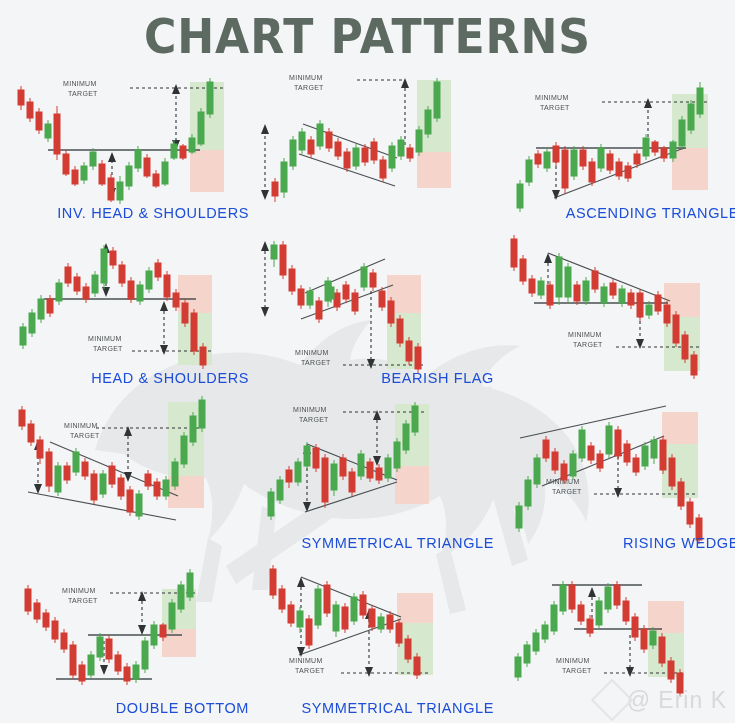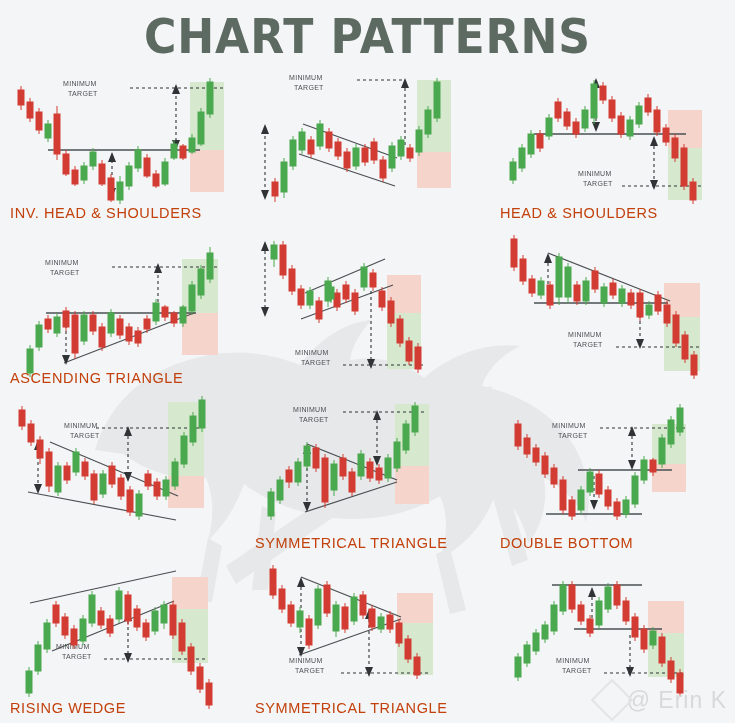--- a/index.html
+++ b/index.html
@@ -45,25 +45,25 @@
   
   .grid{
     position:absolute;top:62px;left:0;width:735px;height:660px;
     display:grid;
     grid-template-columns:repeat(3,245px);
     grid-template-rows:repeat(4,165px);
   }
   .cell{position:relative;}
   .cell svg{position:absolute;left:0;top:0;}
   .cell .label{
-    position:absolute;left:10px;bottom:6px;width:245px;
-    text-align:left;
+    position:absolute;left:4px;bottom:6px;width:245px;
+    text-align:right;
     font-size:14.5px;
     letter-spacing:0.6px;
-    color:#c2410c;
+    color:#1d4ed8;
     font-family:"Liberation Sans",sans-serif;
   }
   .tgt{font-size:7px;fill:#4a4f52;letter-spacing:0.3px;font-family:"Liberation Sans",sans-serif;}
 </style>
 </head>
 <body>
 
 <div id="root">
 
   <svg class="watermark" viewBox="0 0 735 560">
@@ -219,20 +219,88 @@
               <rect x="153" y="78" width="6" height="16"></rect>
             <line x1="174" y1="64" x2="174" y2="94"></line>
               <rect x="171" y="68" width="6" height="22"></rect>
             <line x1="183" y1="44" x2="183" y2="76"></line>
               <rect x="180" y="48" width="6" height="24"></rect>
             <line x1="192" y1="16" x2="192" y2="60"></line>
               <rect x="189" y="20" width="6" height="36"></rect>
           </g>
         </g>
       </svg>
+    </div>
+
+    <div class="cell">
+      <svg width="245" height="165" viewBox="0 0 245 165">
+        <rect x="182" y="32" width="36" height="54" fill="#d6e9cf"></rect>
+        <rect x="182" y="86" width="36" height="42" fill="#f5d5cb"></rect>
+        <line x1="46" y1="86" x2="196" y2="86" stroke="#4a4f52" stroke-width="1.3"></line>
+        <line x1="64" y1="136" x2="194" y2="86" stroke="#4a4f52" stroke-width="1.2"></line>
+        <g stroke="#2f3335" stroke-width="1.1" fill="none" stroke-dasharray="3,3">
+          <line x1="66" y1="92" x2="66" y2="130"></line>
+          <line x1="158" y1="42" x2="158" y2="82"></line>
+          <line x1="112" y1="40" x2="158" y2="40"></line>
+          <line x1="160" y1="40" x2="218" y2="40"></line>
+        </g>
+        <polygon points="66,138 62,128 70,128" fill="#2f3335"></polygon>
+        <polygon points="158,36 154,46 162,46" fill="#2f3335"></polygon>
+        <text class="tgt" x="45" y="38">MINIMUM</text>
+        <text class="tgt" x="50" y="48">TARGET</text>
+        <g stroke-width="1">
+          <g stroke="#d23c33" fill="#d23c33">
+            <line x1="48" y1="88" x2="48" y2="106"></line>
+              <rect x="45" y="92" width="6" height="10"></rect>
+            <line x1="66" y1="80" x2="66" y2="104"></line>
+              <rect x="63" y="84" width="6" height="16"></rect>
+            <line x1="75" y1="84" x2="75" y2="132"></line>
+              <rect x="72" y="88" width="6" height="38"></rect>
+            <line x1="93" y1="84" x2="93" y2="108"></line>
+              <rect x="90" y="88" width="6" height="16"></rect>
+            <line x1="102" y1="96" x2="102" y2="124"></line>
+              <rect x="99" y="100" width="6" height="20"></rect>
+            <line x1="120" y1="88" x2="120" y2="112"></line>
+              <rect x="117" y="92" width="6" height="16"></rect>
+            <line x1="129" y1="96" x2="129" y2="118"></line>
+              <rect x="126" y="100" width="6" height="14"></rect>
+            <line x1="138" y1="100" x2="138" y2="120"></line>
+              <rect x="135" y="104" width="6" height="12"></rect>
+            <line x1="147" y1="88" x2="147" y2="106"></line>
+              <rect x="144" y="92" width="6" height="10"></rect>
+            <line x1="165" y1="78" x2="165" y2="94"></line>
+              <rect x="162" y="80" width="6" height="10"></rect>
+            <line x1="174" y1="84" x2="174" y2="100"></line>
+              <rect x="171" y="86" width="6" height="10"></rect>
+          </g>
+          <g stroke="#4aa84f" fill="#4aa84f">
+            <line x1="30" y1="118" x2="30" y2="150"></line>
+              <rect x="27" y="122" width="6" height="24"></rect>
+            <line x1="39" y1="94" x2="39" y2="124"></line>
+              <rect x="36" y="98" width="6" height="22"></rect>
+            <line x1="57" y1="86" x2="57" y2="110"></line>
+              <rect x="54" y="90" width="6" height="16"></rect>
+            <line x1="84" y1="84" x2="84" y2="118"></line>
+              <rect x="81" y="88" width="6" height="26"></rect>
+            <line x1="111" y1="82" x2="111" y2="110"></line>
+              <rect x="108" y="86" width="6" height="20"></rect>
+            <line x1="156" y1="72" x2="156" y2="98"></line>
+              <rect x="153" y="76" width="6" height="18"></rect>
+            <line x1="183" y1="78" x2="183" y2="100"></line>
+              <rect x="180" y="80" width="6" height="16"></rect>
+            <line x1="192" y1="54" x2="192" y2="88"></line>
+              <rect x="189" y="58" width="6" height="26"></rect>
+            <line x1="201" y1="38" x2="201" y2="72"></line>
+              <rect x="198" y="42" width="6" height="26"></rect>
+            <line x1="210" y1="20" x2="210" y2="56"></line>
+              <rect x="207" y="26" width="6" height="26"></rect>
+          </g>
+        </g>
+      </svg>
+      <div class="label">ASCENDING TRIANGLE</div>
     </div>
 
     <div class="cell">
       <svg width="245" height="165" viewBox="0 0 245 165">
         <rect x="178" y="48" width="34" height="38" fill="#f5d5cb"></rect>
         <rect x="178" y="86" width="34" height="52" fill="#d6e9cf"></rect>
         <line x1="44" y1="72" x2="196" y2="72" stroke="#4a4f52" stroke-width="1.3"></line>
         <g stroke="#2f3335" stroke-width="1.1" fill="none" stroke-dasharray="3,3">
           <line x1="106" y1="20" x2="106" y2="62"></line>
           <line x1="164" y1="78" x2="164" y2="122"></line>
@@ -292,88 +360,20 @@
             <line x1="149" y1="40" x2="149" y2="66"></line>
               <rect x="146" y="44" width="6" height="18"></rect>
           </g>
         </g>
       </svg>
       <div class="label">HEAD &amp; SHOULDERS</div>
     </div>
 
     <div class="cell">
       <svg width="245" height="165" viewBox="0 0 245 165">
-        <rect x="182" y="32" width="36" height="54" fill="#d6e9cf"></rect>
-        <rect x="182" y="86" width="36" height="42" fill="#f5d5cb"></rect>
-        <line x1="46" y1="86" x2="196" y2="86" stroke="#4a4f52" stroke-width="1.3"></line>
-        <line x1="64" y1="136" x2="194" y2="86" stroke="#4a4f52" stroke-width="1.2"></line>
-        <g stroke="#2f3335" stroke-width="1.1" fill="none" stroke-dasharray="3,3">
-          <line x1="66" y1="92" x2="66" y2="130"></line>
-          <line x1="158" y1="42" x2="158" y2="82"></line>
-          <line x1="112" y1="40" x2="158" y2="40"></line>
-          <line x1="160" y1="40" x2="218" y2="40"></line>
-        </g>
-        <polygon points="66,138 62,128 70,128" fill="#2f3335"></polygon>
-        <polygon points="158,36 154,46 162,46" fill="#2f3335"></polygon>
-        <text class="tgt" x="45" y="38">MINIMUM</text>
-        <text class="tgt" x="50" y="48">TARGET</text>
-        <g stroke-width="1">
-          <g stroke="#d23c33" fill="#d23c33">
-            <line x1="48" y1="88" x2="48" y2="106"></line>
-              <rect x="45" y="92" width="6" height="10"></rect>
-            <line x1="66" y1="80" x2="66" y2="104"></line>
-              <rect x="63" y="84" width="6" height="16"></rect>
-            <line x1="75" y1="84" x2="75" y2="132"></line>
-              <rect x="72" y="88" width="6" height="38"></rect>
-            <line x1="93" y1="84" x2="93" y2="108"></line>
-              <rect x="90" y="88" width="6" height="16"></rect>
-            <line x1="102" y1="96" x2="102" y2="124"></line>
-              <rect x="99" y="100" width="6" height="20"></rect>
-            <line x1="120" y1="88" x2="120" y2="112"></line>
-              <rect x="117" y="92" width="6" height="16"></rect>
-            <line x1="129" y1="96" x2="129" y2="118"></line>
-              <rect x="126" y="100" width="6" height="14"></rect>
-            <line x1="138" y1="100" x2="138" y2="120"></line>
-              <rect x="135" y="104" width="6" height="12"></rect>
-            <line x1="147" y1="88" x2="147" y2="106"></line>
-              <rect x="144" y="92" width="6" height="10"></rect>
-            <line x1="165" y1="78" x2="165" y2="94"></line>
-              <rect x="162" y="80" width="6" height="10"></rect>
-            <line x1="174" y1="84" x2="174" y2="100"></line>
-              <rect x="171" y="86" width="6" height="10"></rect>
-          </g>
-          <g stroke="#4aa84f" fill="#4aa84f">
-            <line x1="30" y1="118" x2="30" y2="150"></line>
-              <rect x="27" y="122" width="6" height="24"></rect>
-            <line x1="39" y1="94" x2="39" y2="124"></line>
-              <rect x="36" y="98" width="6" height="22"></rect>
-            <line x1="57" y1="86" x2="57" y2="110"></line>
-              <rect x="54" y="90" width="6" height="16"></rect>
-            <line x1="84" y1="84" x2="84" y2="118"></line>
-              <rect x="81" y="88" width="6" height="26"></rect>
-            <line x1="111" y1="82" x2="111" y2="110"></line>
-              <rect x="108" y="86" width="6" height="20"></rect>
-            <line x1="156" y1="72" x2="156" y2="98"></line>
-              <rect x="153" y="76" width="6" height="18"></rect>
-            <line x1="183" y1="78" x2="183" y2="100"></line>
-              <rect x="180" y="80" width="6" height="16"></rect>
-            <line x1="192" y1="54" x2="192" y2="88"></line>
-              <rect x="189" y="58" width="6" height="26"></rect>
-            <line x1="201" y1="38" x2="201" y2="72"></line>
-              <rect x="198" y="42" width="6" height="26"></rect>
-            <line x1="210" y1="20" x2="210" y2="56"></line>
-              <rect x="207" y="26" width="6" height="26"></rect>
-          </g>
-        </g>
-      </svg>
-      <div class="label">ASCENDING TRIANGLE</div>
-    </div>
-
-    <div class="cell">
-      <svg width="245" height="165" viewBox="0 0 245 165">
         <rect x="142" y="48" width="34" height="38" fill="#f5d5cb"></rect>
         <rect x="142" y="86" width="34" height="56" fill="#d6e9cf"></rect>
         <g stroke="#4a4f52" stroke-width="1.2" fill="none">
           <line x1="60" y1="66" x2="140" y2="32"></line>
           <line x1="56" y1="92" x2="148" y2="58"></line>
         </g>
         <g stroke="#2f3335" stroke-width="1.1" fill="none" stroke-dasharray="3,3">
           <line x1="20" y1="18" x2="20" y2="84"></line>
           <line x1="126" y1="64" x2="126" y2="136"></line>
           <line x1="98" y1="138" x2="126" y2="138"></line>
@@ -420,20 +420,21 @@
               <rect x="62" y="64" width="6" height="14"></rect>
             <line x1="83" y1="50" x2="83" y2="80"></line>
               <rect x="80" y="54" width="6" height="20"></rect>
             <line x1="119" y1="36" x2="119" y2="64"></line>
               <rect x="116" y="40" width="6" height="20"></rect>
             <line x1="86" y1="56" x2="86" y2="76"></line>
               <rect x="83" y="60" width="6" height="12"></rect>
           </g>
         </g>
       </svg>
+      <div class="label">BEARISH FLAG</div>
     </div>
 
     <div class="cell">
       <svg width="245" height="165" viewBox="0 0 245 165">
         <rect x="174" y="56" width="36" height="34" fill="#f5d5cb"></rect>
         <rect x="174" y="90" width="36" height="54" fill="#d6e9cf"></rect>
         <line x1="44" y1="76" x2="178" y2="76" stroke="#4a4f52" stroke-width="1.3"></line>
         <line x1="58" y1="26" x2="180" y2="74" stroke="#4a4f52" stroke-width="1.2"></line>
         <g stroke="#2f3335" stroke-width="1.1" fill="none" stroke-dasharray="3,3">
           <line x1="58" y1="30" x2="58" y2="70"></line>
@@ -626,85 +627,20 @@
             <line x1="170" y1="10" x2="170" y2="44"></line>
               <rect x="167" y="14" width="6" height="26"></rect>
           </g>
         </g>
       </svg>
       <div class="label">SYMMETRICAL TRIANGLE</div>
     </div>
 
     <div class="cell">
       <svg width="245" height="165" viewBox="0 0 245 165">
-        <rect x="162" y="32" width="34" height="40" fill="#d6e9cf"></rect>
-        <rect x="162" y="72" width="34" height="28" fill="#f5d5cb"></rect>
-        <line x1="88" y1="78" x2="182" y2="78" stroke="#4a4f52" stroke-width="1.3"></line>
-        <line x1="56" y1="122" x2="152" y2="122" stroke="#4a4f52" stroke-width="1.3"></line>
-        <g stroke="#2f3335" stroke-width="1.1" fill="none" stroke-dasharray="3,3">
-          <line x1="104" y1="84" x2="104" y2="112"></line>
-          <line x1="142" y1="38" x2="142" y2="74"></line>
-          <line x1="110" y1="36" x2="142" y2="36"></line>
-          <line x1="144" y1="36" x2="196" y2="36"></line>
-        </g>
-        <polygon points="104,118 100,108 108,108" fill="#2f3335"></polygon>
-        <polygon points="142,34 138,44 146,44" fill="#2f3335"></polygon>
-        <polygon points="142,78 138,68 146,68" fill="#2f3335"></polygon>
-        <text class="tgt" x="62" y="36">MINIMUM</text>
-        <text class="tgt" x="68" y="46">TARGET</text>
-        <g stroke-width="1">
-          <g stroke="#d23c33" fill="#d23c33">
-            <line x1="28" y1="28" x2="28" y2="58"></line>
-              <rect x="25" y="32" width="6" height="22"></rect>
-            <line x1="37" y1="42" x2="37" y2="66"></line>
-              <rect x="34" y="46" width="6" height="16"></rect>
-            <line x1="46" y1="52" x2="46" y2="74"></line>
-              <rect x="43" y="56" width="6" height="14"></rect>
-            <line x1="55" y1="60" x2="55" y2="86"></line>
-              <rect x="52" y="64" width="6" height="18"></rect>
-            <line x1="64" y1="72" x2="64" y2="96"></line>
-              <rect x="61" y="76" width="6" height="16"></rect>
-            <line x1="73" y1="84" x2="73" y2="122"></line>
-              <rect x="70" y="88" width="6" height="30"></rect>
-            <line x1="82" y1="104" x2="82" y2="128"></line>
-              <rect x="79" y="108" width="6" height="16"></rect>
-            <line x1="109" y1="78" x2="109" y2="106"></line>
-              <rect x="106" y="82" width="6" height="20"></rect>
-            <line x1="118" y1="94" x2="118" y2="118"></line>
-              <rect x="115" y="98" width="6" height="16"></rect>
-            <line x1="127" y1="106" x2="127" y2="128"></line>
-              <rect x="124" y="110" width="6" height="14"></rect>
-            <line x1="163" y1="66" x2="163" y2="84"></line>
-              <rect x="160" y="68" width="6" height="12"></rect>
-          </g>
-          <g stroke="#4aa84f" fill="#4aa84f">
-            <line x1="91" y1="94" x2="91" y2="122"></line>
-              <rect x="88" y="98" width="6" height="20"></rect>
-            <line x1="100" y1="76" x2="100" y2="104"></line>
-              <rect x="97" y="80" width="6" height="20"></rect>
-            <line x1="136" y1="104" x2="136" y2="126"></line>
-              <rect x="133" y="108" width="6" height="14"></rect>
-            <line x1="145" y1="80" x2="145" y2="116"></line>
-              <rect x="142" y="84" width="6" height="28"></rect>
-            <line x1="154" y1="64" x2="154" y2="92"></line>
-              <rect x="151" y="68" width="6" height="20"></rect>
-            <line x1="172" y1="42" x2="172" y2="76"></line>
-              <rect x="169" y="46" width="6" height="26"></rect>
-            <line x1="181" y1="24" x2="181" y2="56"></line>
-              <rect x="178" y="28" width="6" height="24"></rect>
-            <line x1="190" y1="12" x2="190" y2="44"></line>
-              <rect x="187" y="16" width="6" height="24"></rect>
-          </g>
-        </g>
-      </svg>
-      <div class="label">DOUBLE BOTTOM</div>
-    </div>
-
-    <div class="cell">
-      <svg width="245" height="165" viewBox="0 0 245 165">
         <rect x="172" y="20" width="36" height="32" fill="#f5d5cb"></rect>
         <rect x="172" y="52" width="36" height="54" fill="#d6e9cf"></rect>
         <g stroke="#4a4f52" stroke-width="1.2" fill="none">
           <line x1="30" y1="46" x2="176" y2="14"></line>
           <line x1="52" y1="94" x2="174" y2="44"></line>
         </g>
         <g stroke="#2f3335" stroke-width="1.1" fill="none" stroke-dasharray="3,3">
           <line x1="128" y1="58" x2="128" y2="100"></line>
           <line x1="104" y1="102" x2="128" y2="102"></line>
           <line x1="130" y1="102" x2="206" y2="102"></line>
@@ -760,20 +696,85 @@
             <line x1="164" y1="44" x2="164" y2="72"></line>
               <rect x="161" y="48" width="6" height="18"></rect>
           </g>
         </g>
       </svg>
       <div class="label">RISING WEDGE</div>
     </div>
 
     <div class="cell">
       <svg width="245" height="165" viewBox="0 0 245 165">
+        <rect x="162" y="32" width="34" height="40" fill="#d6e9cf"></rect>
+        <rect x="162" y="72" width="34" height="28" fill="#f5d5cb"></rect>
+        <line x1="88" y1="78" x2="182" y2="78" stroke="#4a4f52" stroke-width="1.3"></line>
+        <line x1="56" y1="122" x2="152" y2="122" stroke="#4a4f52" stroke-width="1.3"></line>
+        <g stroke="#2f3335" stroke-width="1.1" fill="none" stroke-dasharray="3,3">
+          <line x1="104" y1="84" x2="104" y2="112"></line>
+          <line x1="142" y1="38" x2="142" y2="74"></line>
+          <line x1="110" y1="36" x2="142" y2="36"></line>
+          <line x1="144" y1="36" x2="196" y2="36"></line>
+        </g>
+        <polygon points="104,118 100,108 108,108" fill="#2f3335"></polygon>
+        <polygon points="142,34 138,44 146,44" fill="#2f3335"></polygon>
+        <polygon points="142,78 138,68 146,68" fill="#2f3335"></polygon>
+        <text class="tgt" x="62" y="36">MINIMUM</text>
+        <text class="tgt" x="68" y="46">TARGET</text>
+        <g stroke-width="1">
+          <g stroke="#d23c33" fill="#d23c33">
+            <line x1="28" y1="28" x2="28" y2="58"></line>
+              <rect x="25" y="32" width="6" height="22"></rect>
+            <line x1="37" y1="42" x2="37" y2="66"></line>
+              <rect x="34" y="46" width="6" height="16"></rect>
+            <line x1="46" y1="52" x2="46" y2="74"></line>
+              <rect x="43" y="56" width="6" height="14"></rect>
+            <line x1="55" y1="60" x2="55" y2="86"></line>
+              <rect x="52" y="64" width="6" height="18"></rect>
+            <line x1="64" y1="72" x2="64" y2="96"></line>
+              <rect x="61" y="76" width="6" height="16"></rect>
+            <line x1="73" y1="84" x2="73" y2="122"></line>
+              <rect x="70" y="88" width="6" height="30"></rect>
+            <line x1="82" y1="104" x2="82" y2="128"></line>
+              <rect x="79" y="108" width="6" height="16"></rect>
+            <line x1="109" y1="78" x2="109" y2="106"></line>
+              <rect x="106" y="82" width="6" height="20"></rect>
+            <line x1="118" y1="94" x2="118" y2="118"></line>
+              <rect x="115" y="98" width="6" height="16"></rect>
+            <line x1="127" y1="106" x2="127" y2="128"></line>
+              <rect x="124" y="110" width="6" height="14"></rect>
+            <line x1="163" y1="66" x2="163" y2="84"></line>
+              <rect x="160" y="68" width="6" height="12"></rect>
+          </g>
+          <g stroke="#4aa84f" fill="#4aa84f">
+            <line x1="91" y1="94" x2="91" y2="122"></line>
+              <rect x="88" y="98" width="6" height="20"></rect>
+            <line x1="100" y1="76" x2="100" y2="104"></line>
+              <rect x="97" y="80" width="6" height="20"></rect>
+            <line x1="136" y1="104" x2="136" y2="126"></line>
+              <rect x="133" y="108" width="6" height="14"></rect>
+            <line x1="145" y1="80" x2="145" y2="116"></line>
+              <rect x="142" y="84" width="6" height="28"></rect>
+            <line x1="154" y1="64" x2="154" y2="92"></line>
+              <rect x="151" y="68" width="6" height="20"></rect>
+            <line x1="172" y1="42" x2="172" y2="76"></line>
+              <rect x="169" y="46" width="6" height="26"></rect>
+            <line x1="181" y1="24" x2="181" y2="56"></line>
+              <rect x="178" y="28" width="6" height="24"></rect>
+            <line x1="190" y1="12" x2="190" y2="44"></line>
+              <rect x="187" y="16" width="6" height="24"></rect>
+          </g>
+        </g>
+      </svg>
+      <div class="label">DOUBLE BOTTOM</div>
+    </div>
+
+    <div class="cell">
+      <svg width="245" height="165" viewBox="0 0 245 165">
         <rect x="152" y="36" width="36" height="30" fill="#f5d5cb"></rect>
         <rect x="152" y="66" width="36" height="52" fill="#d6e9cf"></rect>
         <g stroke="#4a4f52" stroke-width="1.2" fill="none">
           <line x1="56" y1="20" x2="156" y2="60"></line>
           <line x1="54" y1="98" x2="156" y2="62"></line>
         </g>
         <g stroke="#2f3335" stroke-width="1.1" fill="none" stroke-dasharray="3,3">
           <line x1="56" y1="24" x2="56" y2="94"></line>
           <line x1="124" y1="56" x2="124" y2="114"></line>
           <line x1="96" y1="116" x2="124" y2="116"></line>

